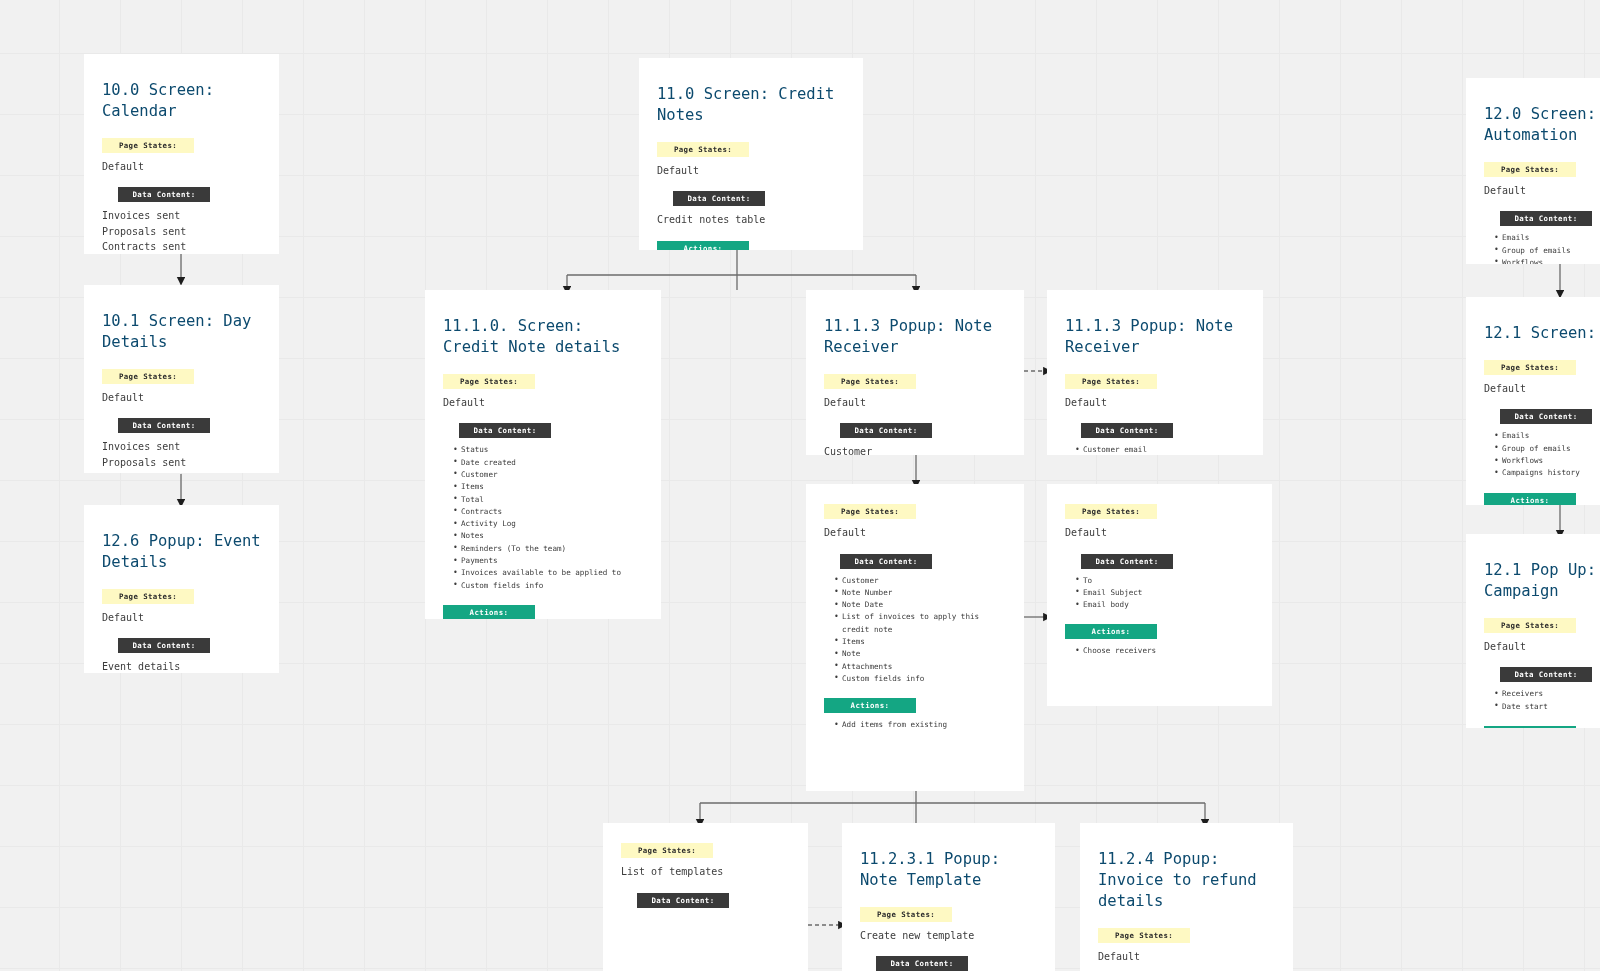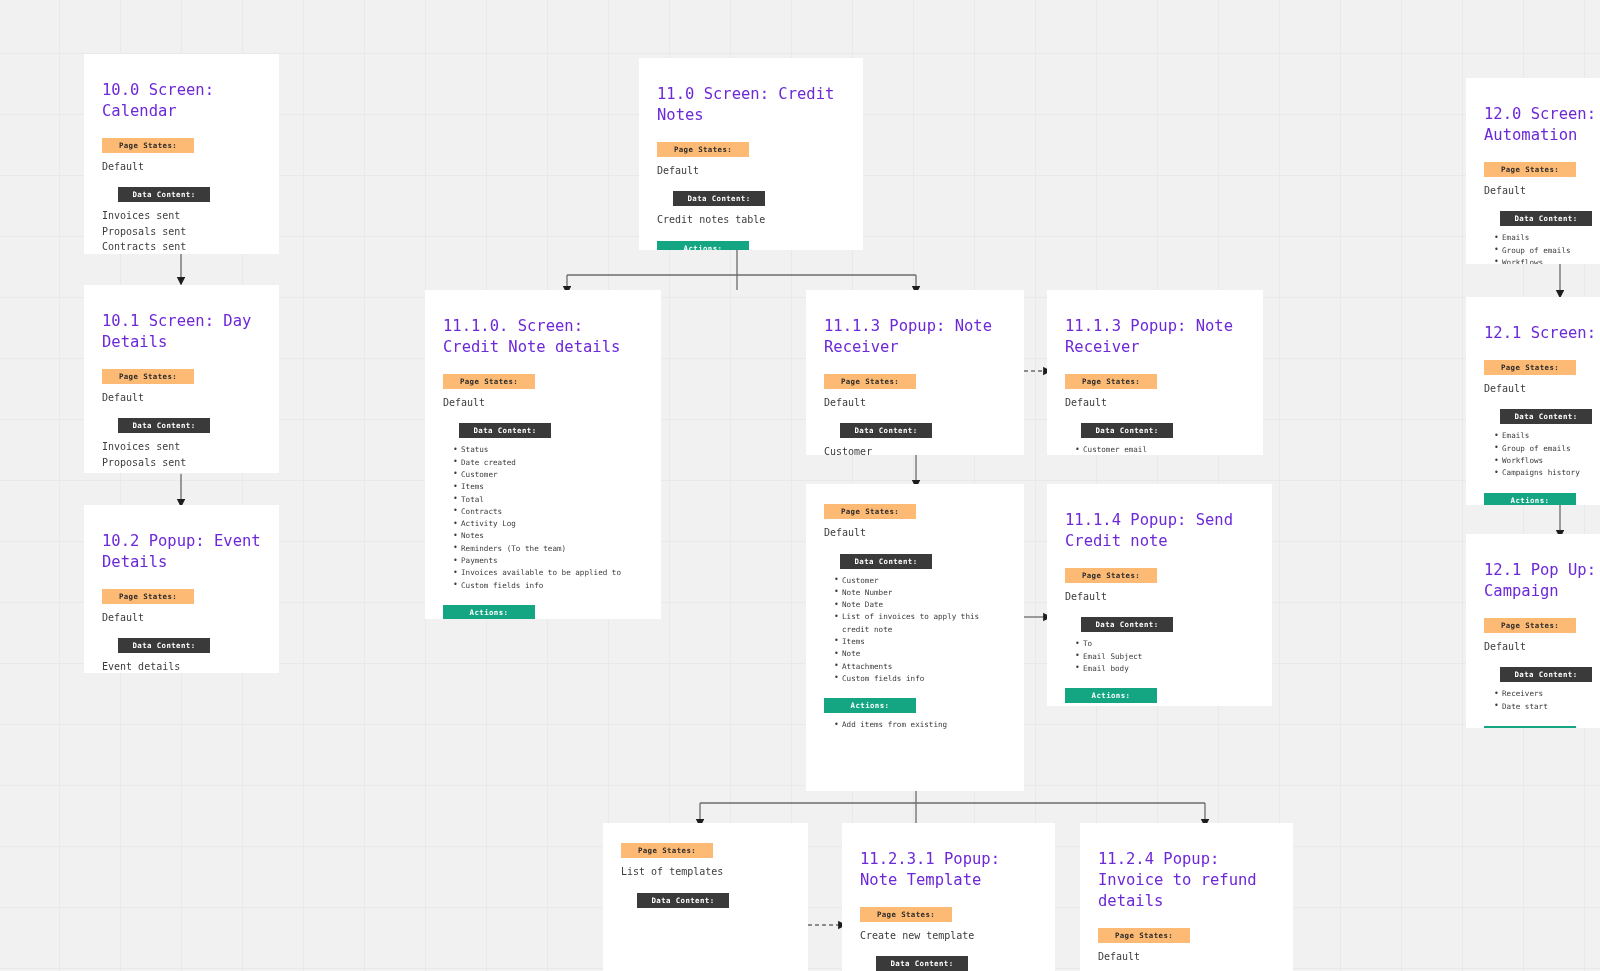--- a/index.html
+++ b/index.html
@@ -22,36 +22,36 @@
   .card{
     position:absolute;
     background:#ffffff;
     box-sizing:border-box;
     padding:20px 18px 18px 18px;
     overflow:hidden;
   }
   .card-title{
     font-size:15.5px;
     line-height:1.35;
-    color:#6d28d9;
+    color:#0c4a6e;
     letter-spacing:0px;
     margin:6px 0 16px 0;
     white-space:pre-wrap;
   }
   .tag{
     display:block;
     box-sizing:border-box;
     width:92px;
     padding:3px 0 3px 0;
     text-align:center;
     font-size:7.4px;
     font-weight:bold;
     letter-spacing:.4px;
   }
-  .tag.states{background:#fdba74;color:#2b2b2b;}
+  .tag.states{background:#fef9c3;color:#2b2b2b;}
   .tag.data{background:#3a3a3a;color:#ffffff;margin-left:16px;}
   .tag.actions{background:#14A683;color:#ffffff;}
   .sect{margin-bottom:13px;}
   .plain{
     font-size:10px;
     line-height:1.55;
     color:#3c3c3c;
     margin-top:6px;
     white-space:pre-line;
   }
@@ -143,21 +143,21 @@
       <span class="tag data">Data Content:</span>
       <div class="plain">Invoices sent
 Proposals sent
 Contracts sent
 Invoices due dates</div>
     </div>
 
   </div>
 
   <div class="card" style="left:84px;top:505px;width:195px;height:168px;">
-    <div class="card-title">10.2 Popup: Event Details</div>
+    <div class="card-title">12.6 Popup: Event Details</div>
     <div class="sect">
       <span class="tag states">Page States:</span>
       <div class="plain">Default</div>
     </div>
     <div class="sect">
       <span class="tag data">Data Content:</span>
       <div class="plain">Event details
 Link to the document</div>
     </div>
 
@@ -266,21 +266,20 @@
       <span class="tag actions">Actions:</span>
       <div>
           <ul class="bul">
             <li>Add items from existing</li>
           </ul>
         </div>
     </div>
   </div>
 
   <div class="card" style="left:1047px;top:484px;width:225px;height:222px;">
-    <div class="card-title">11.1.4 Popup: Send Credit note</div>
     <div class="sect">
       <span class="tag states">Page States:</span>
       <div class="plain">Default</div>
     </div>
     <div class="sect">
       <span class="tag data">Data Content:</span>
       <div>
           <ul class="bul">
             <li>To</li>
             <li>Email Subject</li>

